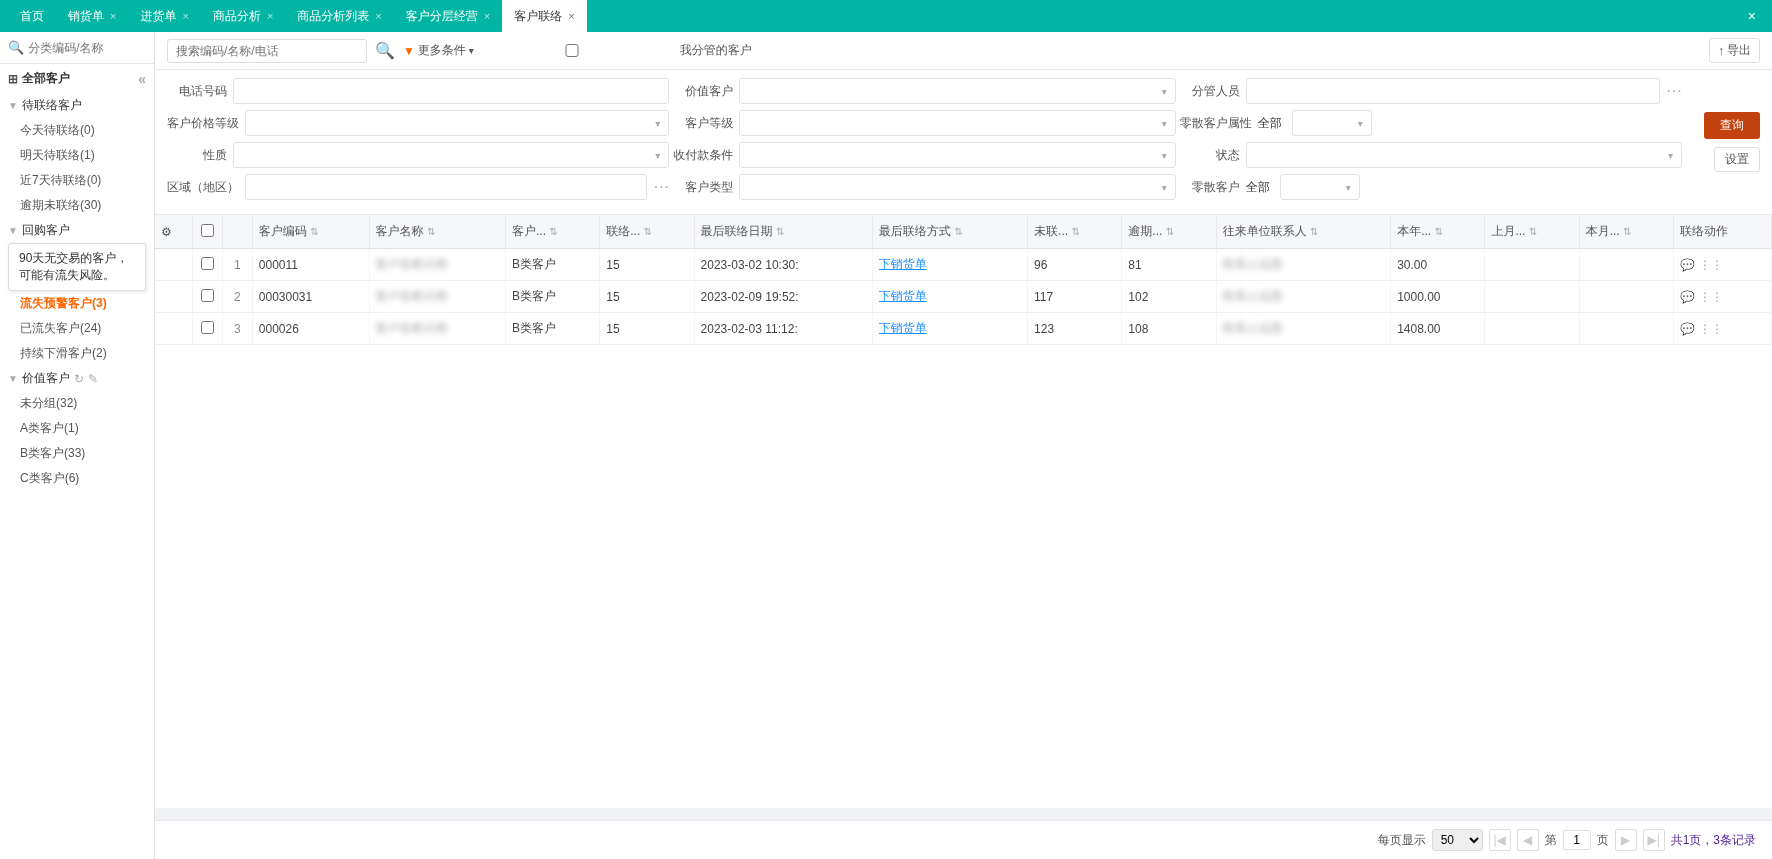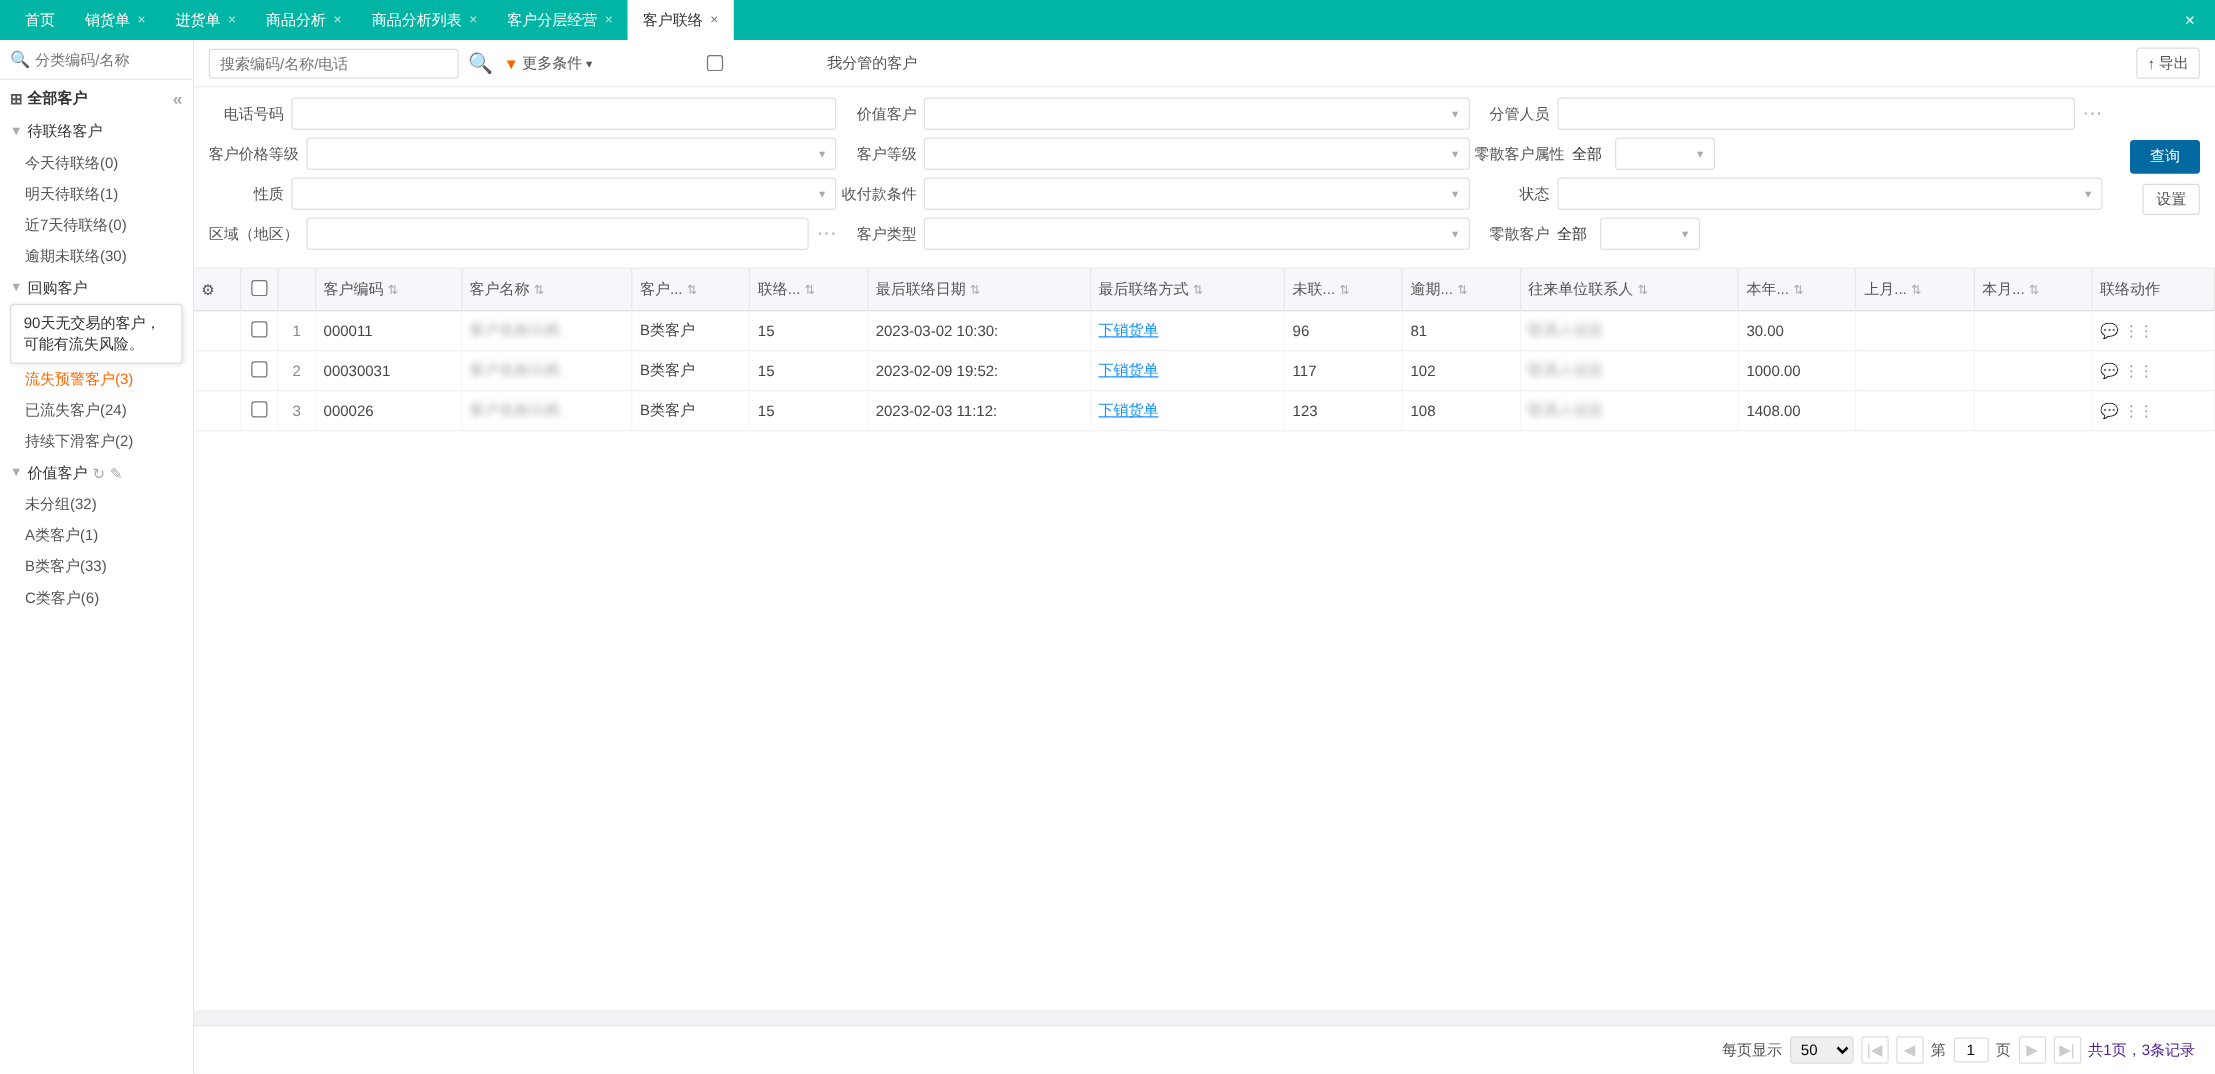--- a/index.html
+++ b/index.html
@@ -112,21 +112,21 @@
       font-size: 10px;
     }
     .sidebar-item {
       padding: 4px 8px 4px 20px;
       font-size: 12px;
       color: #555;
       cursor: pointer;
     }
     .sidebar-item.active {
       color: #ff6600;
-      font-weight: normal;
+      font-weight: bold;
     }
     .tooltip-box {
       background: white;
       border: 1px solid #ddd;
       border-radius: 3px;
       padding: 6px 10px;
       font-size: 12px;
       color: #333;
       margin: 0 8px;
       box-shadow: 1px 1px 4px rgba(0,0,0,0.1);
@@ -168,21 +168,21 @@
       align-items: center;
       gap: 3px;
       color: #555;
       cursor: pointer;
       font-size: 12px;
     }
     .filter-bar .filter-icon { color: #ff6600; }
     .filter-bar .my-customers {
       display: flex;
       align-items: center;
-      gap: 0;
+      gap: 18px;
       color: #555;
       font-size: 12px;
       cursor: pointer;
     }
     .filter-bar-spacer { flex: 1; }
     .export-btn {
       display: flex;
       align-items: center;
       gap: 3px;
       border: 1px solid #ddd;
@@ -230,21 +230,21 @@
       outline: none;
       display: flex;
       align-items: center;
       justify-content: space-between;
       cursor: pointer;
       height: 26px;
     }
     .filter-field .select-box .chevron { color: #aaa; font-size: 10px; }
     .filter-field .dots { color: #aaa; font-size: 16px; cursor: pointer; }
     .query-btn {
-      background: #0369a1;
+      background: #c2410c;
       color: white;
       border: none;
       border-radius: 3px;
       padding: 5px 16px;
       font-size: 12px;
       cursor: pointer;
       font-family: Liberation Mono, monospace;
     }
     .settings-btn {
       background: white;

